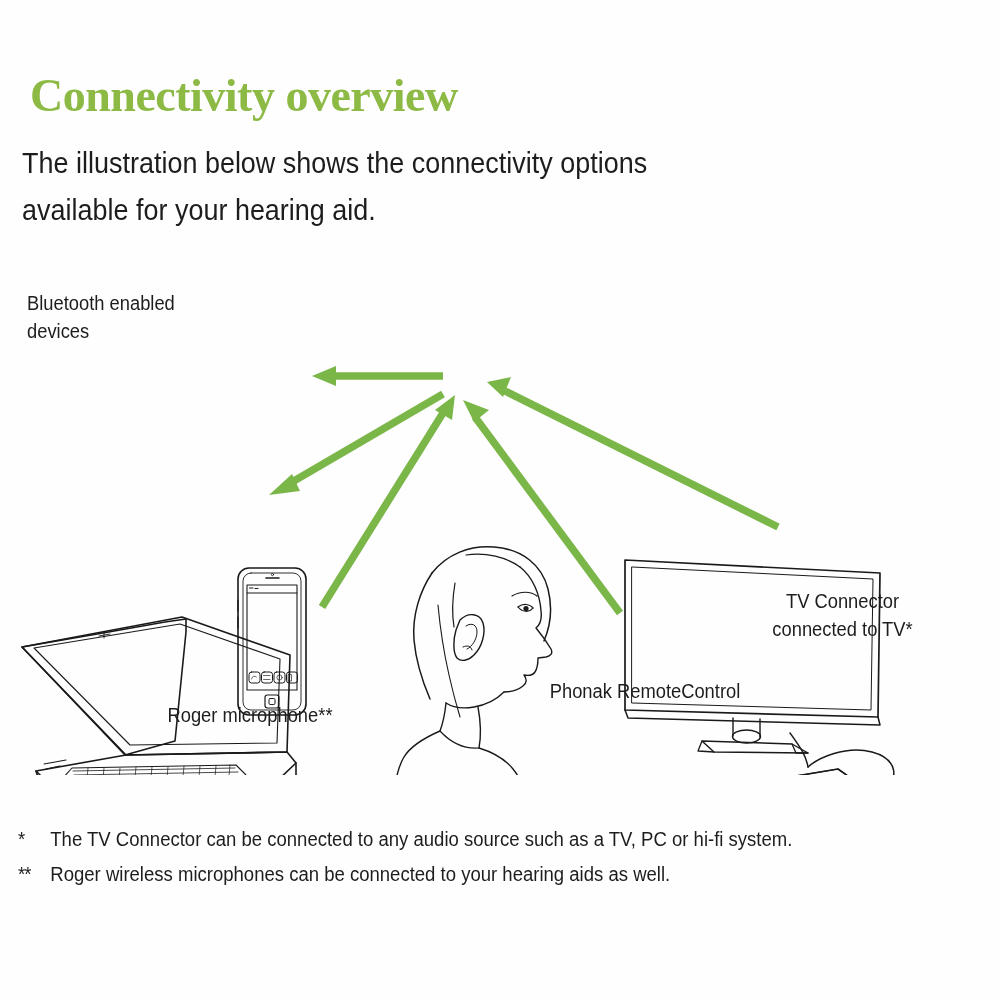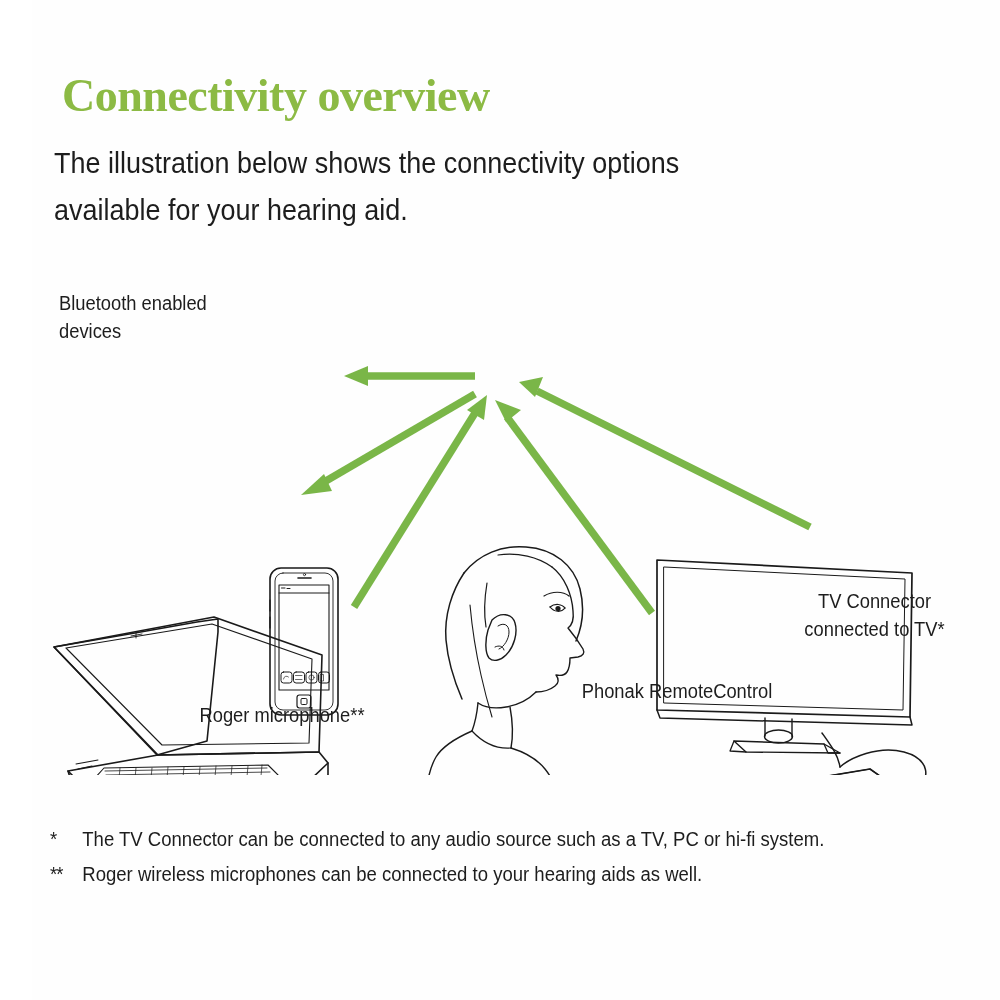--- a/index.html
+++ b/index.html
@@ -12,21 +12,20 @@
     height: 1000px;
     position: relative;
     overflow: hidden;
     font-family: "Liberation Sans", sans-serif;
     color: #1a1a1a;
   }
   .page {
     position: absolute;
     inset: 0;
     background: #fefefe;
-    margin-left: 32px;
   }
 
   
   #page-title {
     position: absolute;
     left: 30px;
     top: 38px;
     font-family: "Liberation Serif", serif;
     font-size: 46px;
     font-weight: 700;

